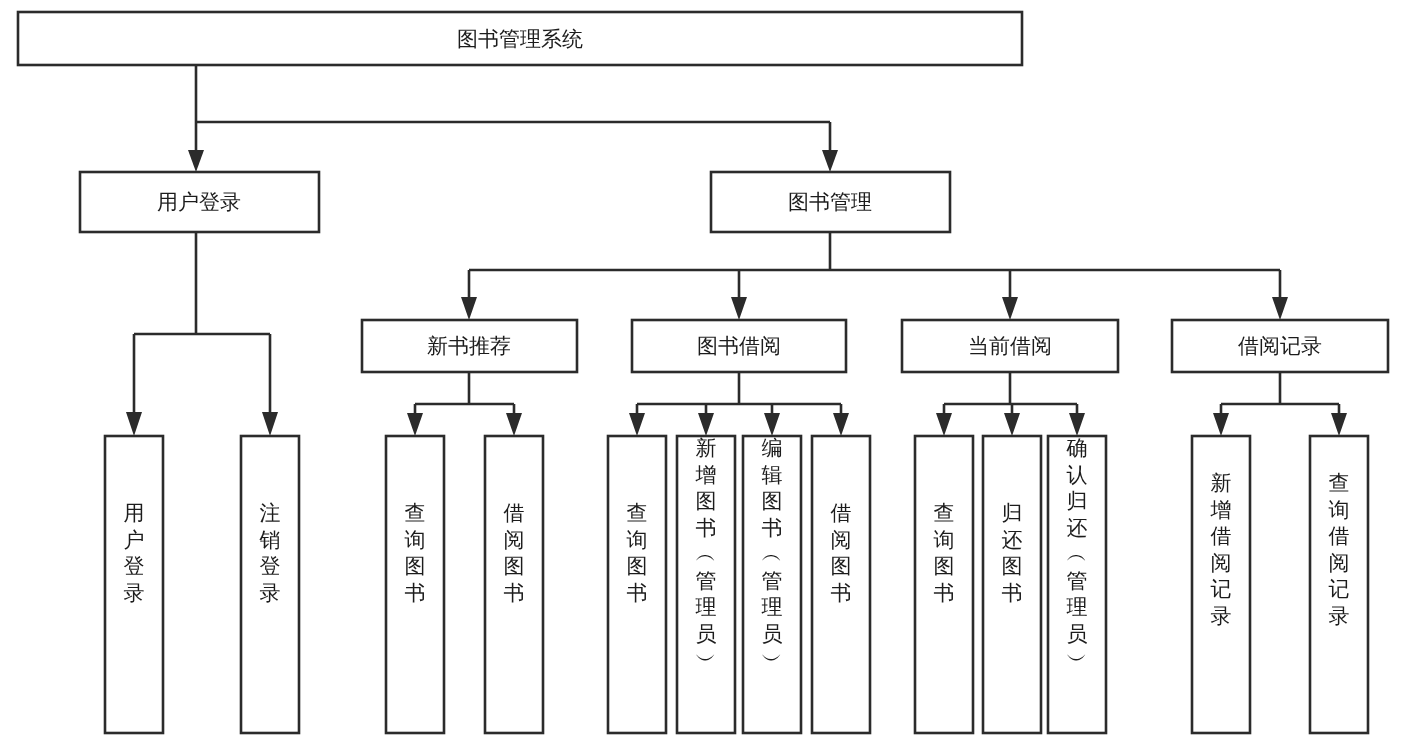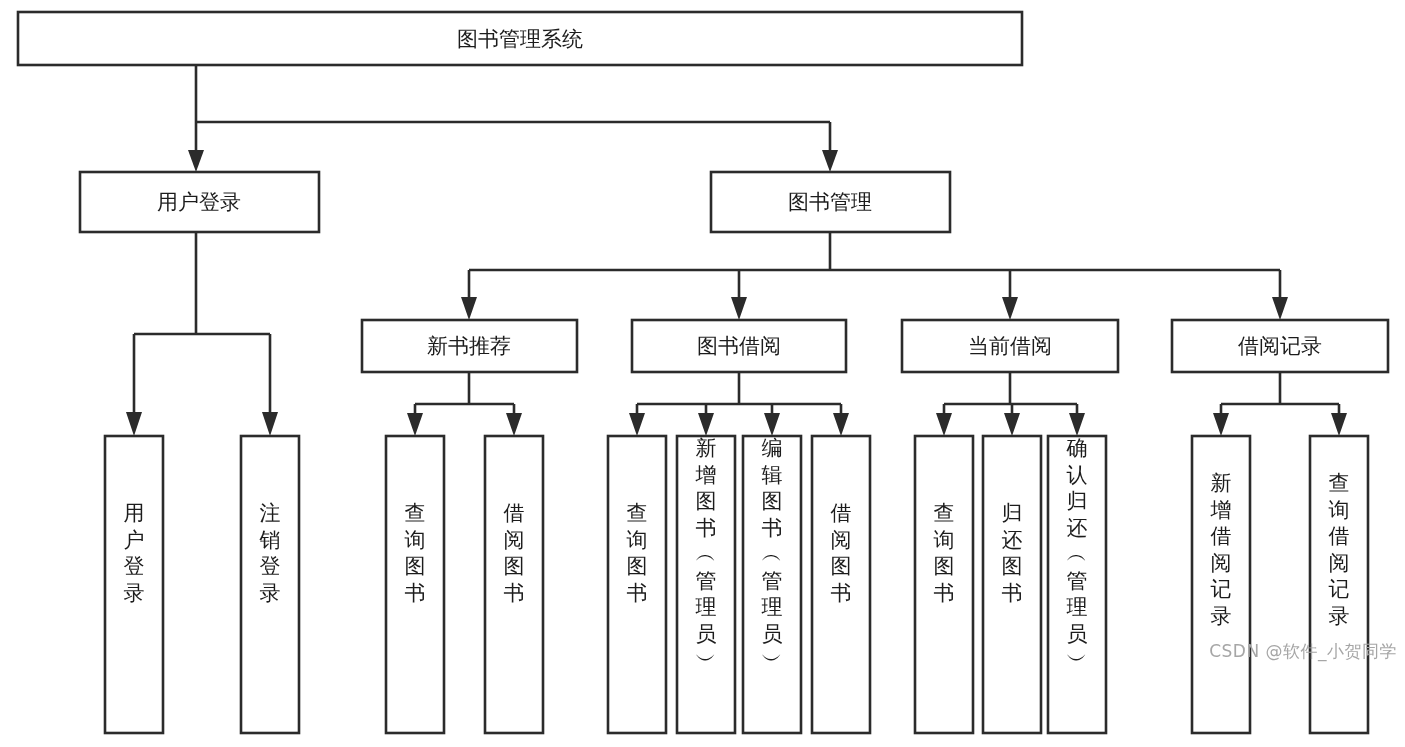--- a/index.html
+++ b/index.html
@@ -229,14 +229,13 @@
       <text class="node-label-v" x="1221" y="490"><tspan x="1221" dy="0">新</tspan><tspan x="1221" dy="26.5">增</tspan><tspan x="1221" dy="26.5">借</tspan><tspan x="1221" dy="26.5">阅</tspan><tspan x="1221" dy="26.5">记</tspan><tspan x="1221" dy="26.5">录</tspan></text>
     </g>
 
     <g>
       <rect class="node-box" x="1310" y="436" width="58" height="297"></rect>
       <text class="node-label-v" x="1339" y="490"><tspan x="1339" dy="0">查</tspan><tspan x="1339" dy="26.5">询</tspan><tspan x="1339" dy="26.5">借</tspan><tspan x="1339" dy="26.5">阅</tspan><tspan x="1339" dy="26.5">记</tspan><tspan x="1339" dy="26.5">录</tspan></text>
     </g>
 
   </svg>
 
-  <div class="watermark-text">CSDN @软件_小贺同学</div>
 </div>
 
 </body></html>

